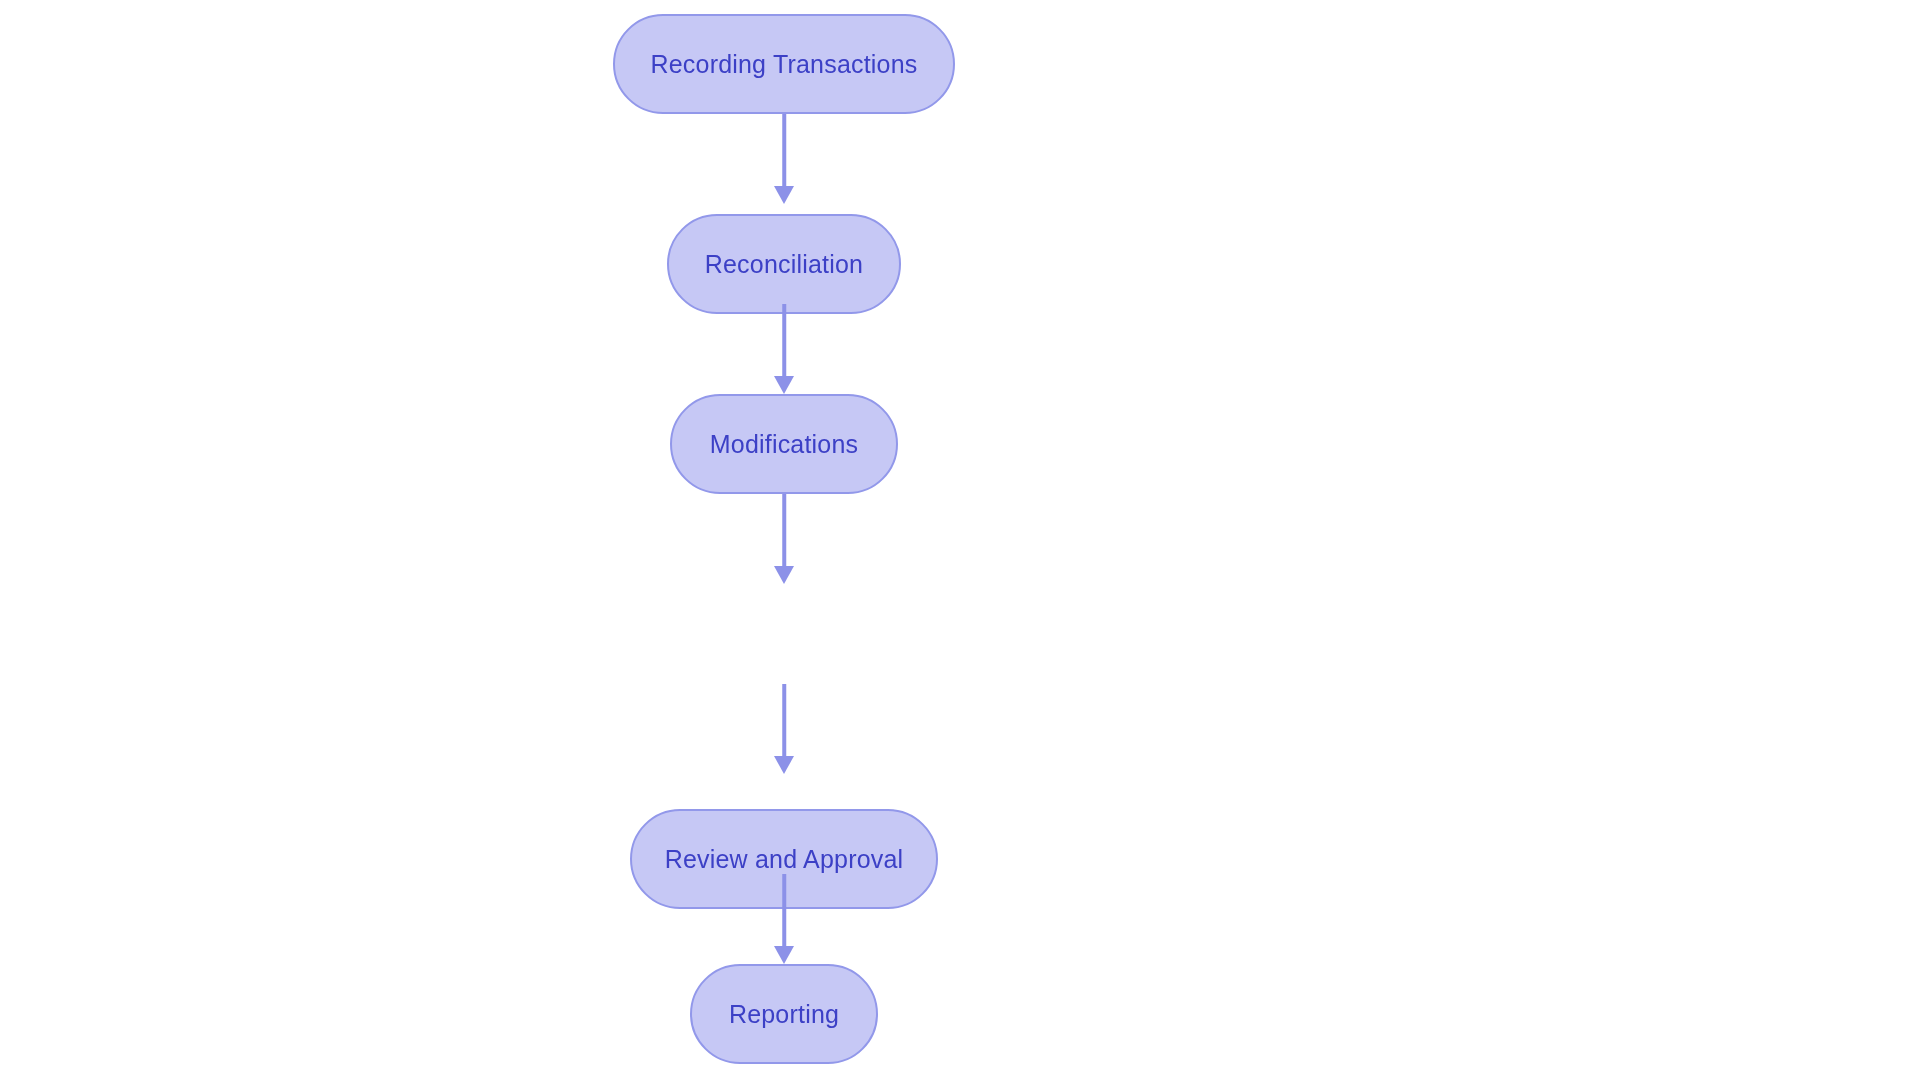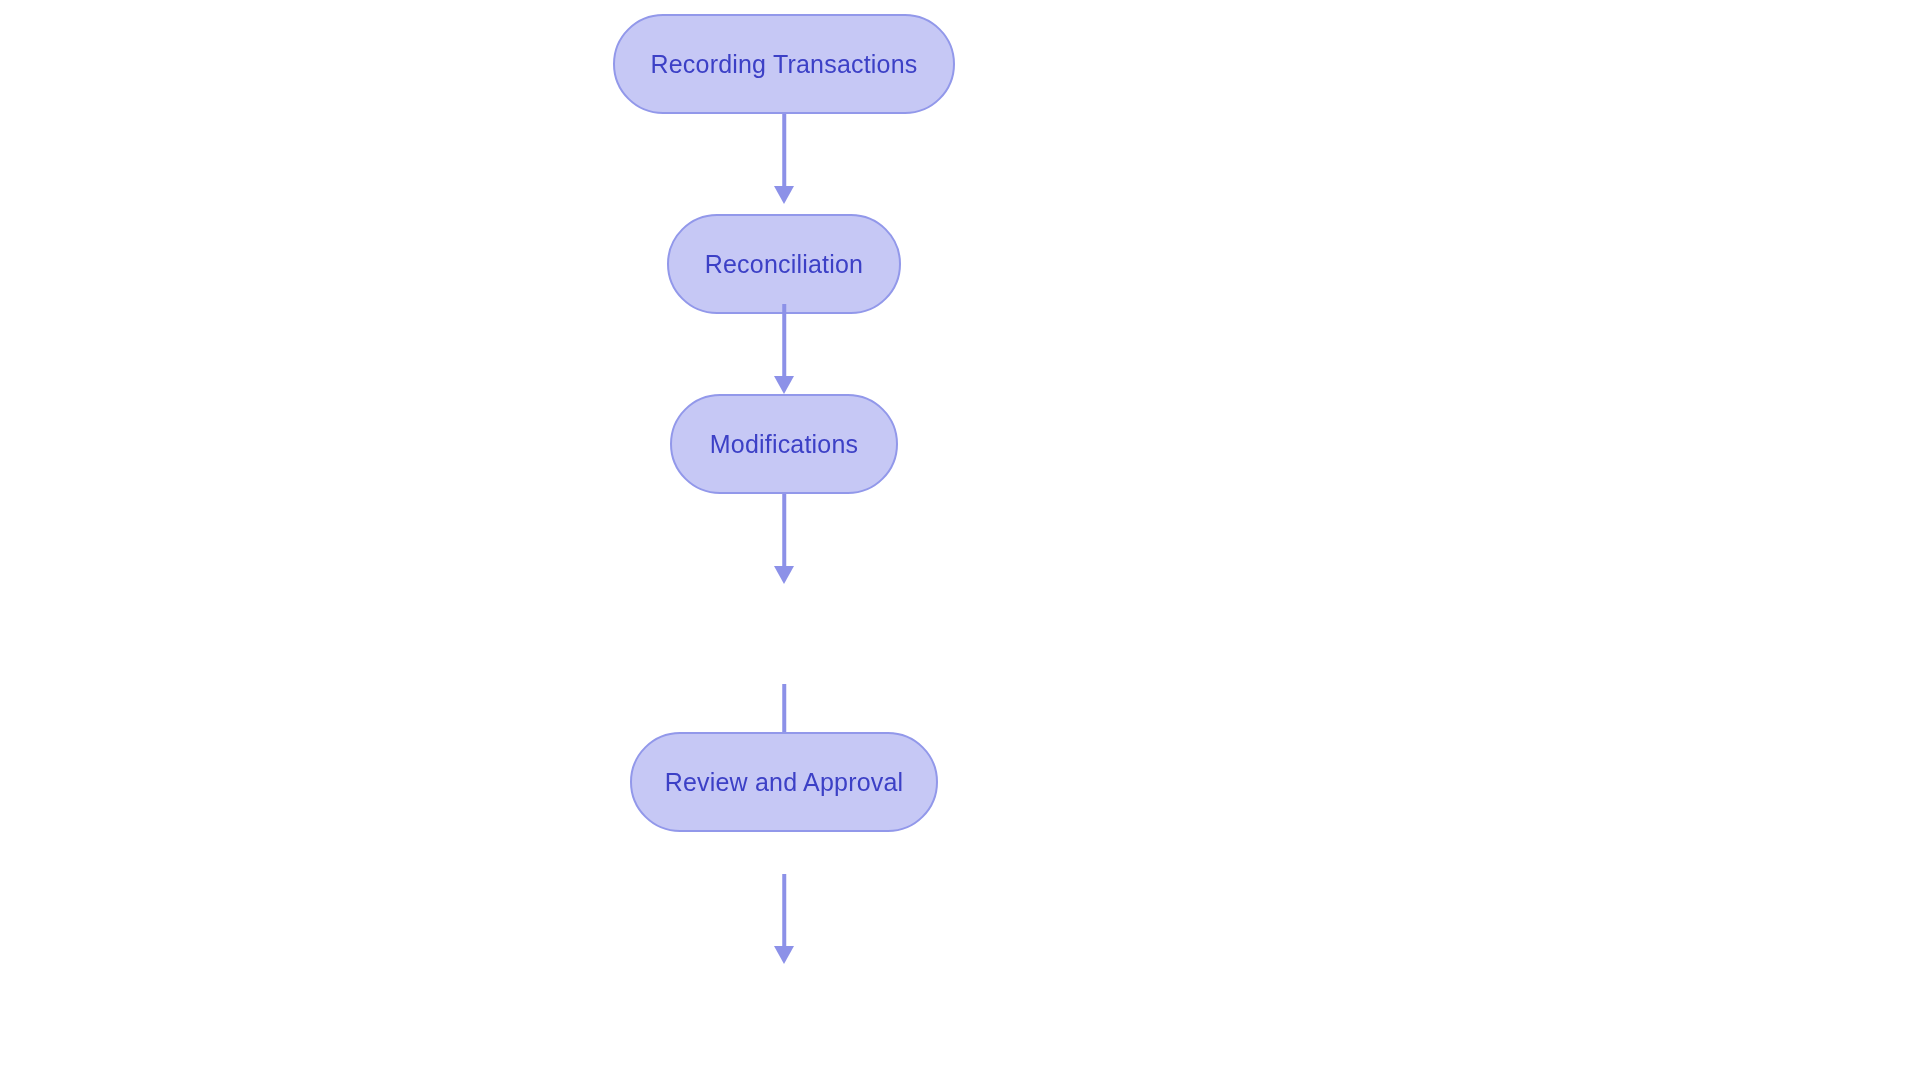--- a/index.html
+++ b/index.html
@@ -61,21 +61,21 @@
     height: 0;
     border-left: 10px solid transparent;
     border-right: 10px solid transparent;
     border-top: 18px solid #8c91e8;
   }
   
   #node-0 { top: 14px;  width: 342px; }
   #node-1 { top: 214px; width: 234px; }
   #node-2 { top: 394px; width: 228px; }
   #node-3 { top: 584px; width: 498px; }
-  #node-4 { top: 732px; width: 308px; }
+  #node-4 { top: 809px; width: 308px; }
   #node-5 { top: 964px; width: 188px; }
   #arrow-0 { top: 114px; }
   #arrow-1 { top: 304px; }
   #arrow-2 { top: 494px; }
   #arrow-3 { top: 684px; }
   #arrow-4 { top: 874px; }
 </style>
 </head>
 <body>
 
@@ -116,14 +116,17 @@
 
   <div class="node" id="node-4">
     <span class="node-label">Review and Approval</span>
   </div>
 
   <div class="arrow" id="arrow-4">
     <div class="arrow-line"></div>
     <div class="arrow-head"></div>
   </div>
 
+  <div class="node" id="node-5">
+    <span class="node-label">Reporting</span>
+  </div>
 
 </div>
 
 </body></html>

